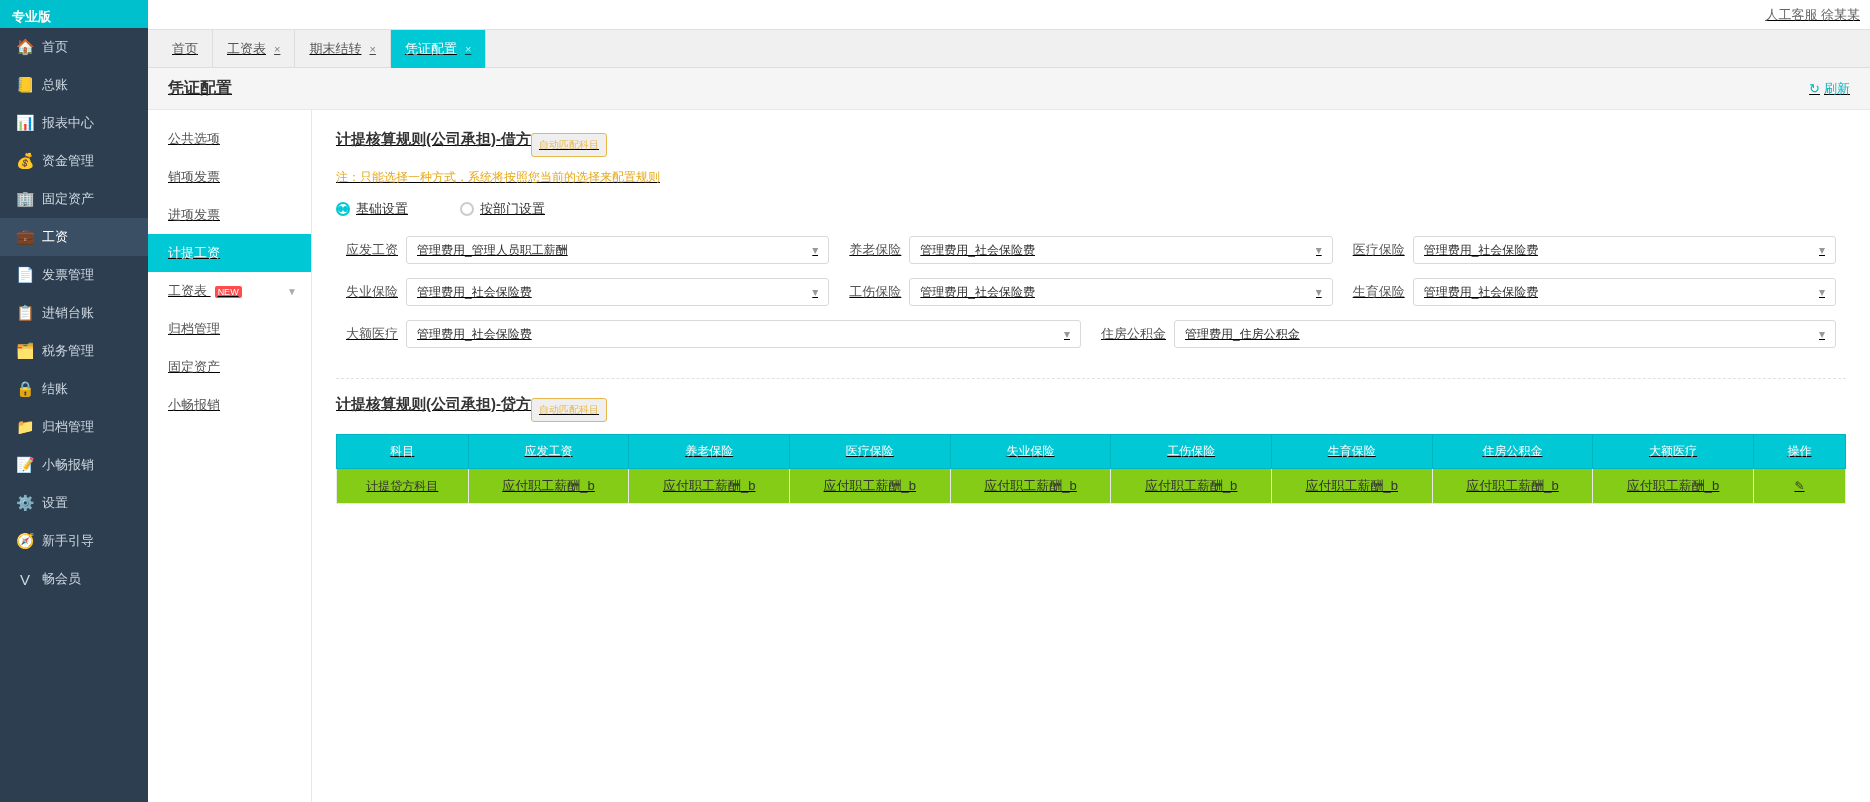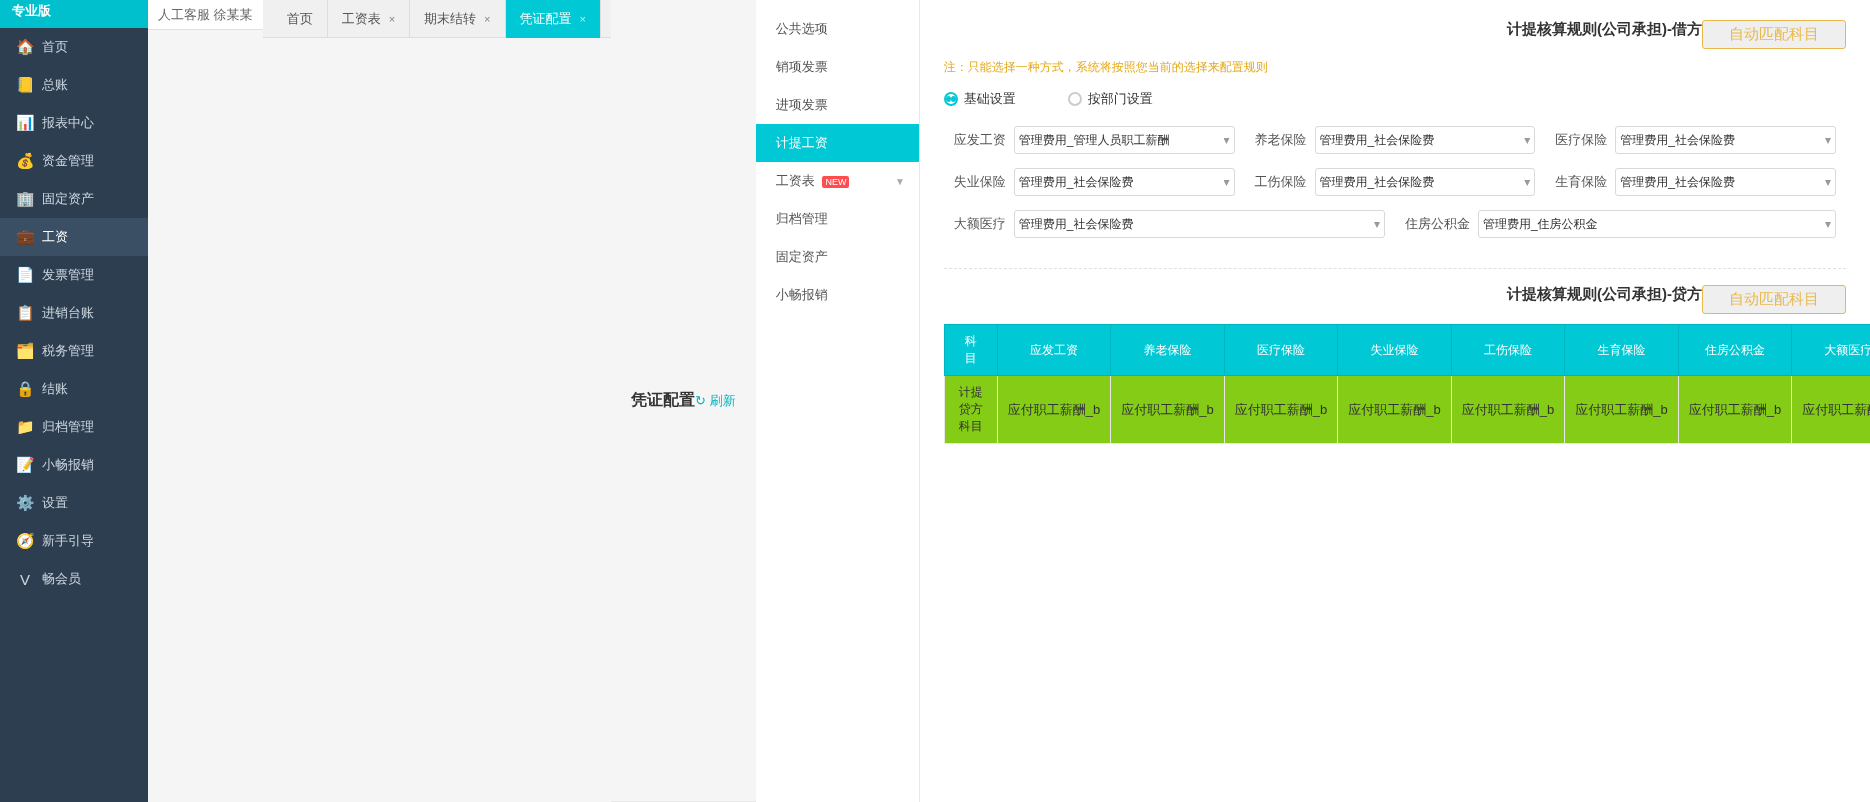--- a/index.html
+++ b/index.html
@@ -15,40 +15,41 @@
       height: 100%;
     }
     .sidebar-header {
       background: #00c0cd;
       padding: 8px 12px;
       color: white;
       font-size: 12px;
       font-weight: bold;
       height: 28px;
       display: flex;
-      align-items: flex-end;
+      align-items: flex-start;
     }
     .sidebar-item {
       display: flex;
       align-items: center;
       padding: 10px 16px;
       color: #cdd6df;
       cursor: pointer;
       gap: 8px;
       font-size: 13px;
     }
     .sidebar-item.active { background: #3a4f63; color: white; }
     .sidebar-icon { font-size: 15px; width: 18px; text-align: center; }
 
     
     .main {
       flex: 1;
       display: flex;
-      flex-direction: row;
+      flex-direction: column;
       overflow: hidden;
+      text-decoration: underline;
     }
 
     
     .topbar {
       height: 30px;
       background: #fff;
       border-bottom: 1px solid #e0e0e0;
       display: flex;
       align-items: center;
       padding: 0 10px;
@@ -241,21 +242,21 @@
       color: #555;
       font-size: 13px;
       white-space: nowrap;
       min-width: 52px;
     }
     .form-select {
       flex: 1;
       height: 28px;
       border: 1px solid #d9d9d9;
       border-radius: 3px;
-      padding: 0 4px;
+      padding: 0 10px;
       font-size: 12px;
       color: #333;
       background: #fff;
       display: flex;
       align-items: center;
       justify-content: space-between;
       cursor: pointer;
       overflow: hidden;
     }
     .form-select span {
@@ -269,30 +270,30 @@
       font-size: 10px;
       flex-shrink: 0;
       margin-left: 4px;
     }
 
     
     .auto-match-btn {
       display: inline-block;
       border: 1px solid #e8b84b;
       color: #e8b84b;
-      padding: 4px 26px;
+      padding: 4px 7px;
       border-radius: 3px;
       cursor: pointer;
-      font-size: 15px;
+      font-size: 10px;
       white-space: nowrap;
     }
     .section-header {
       display: flex;
       align-items: center;
-      justify-content: flex-end;
+      justify-content: flex-start;
       margin-bottom: 10px;
     }
 
     
     .data-table {
       width: 100%;
       border-collapse: collapse;
     }
     .data-table thead tr {
       background: #00c8d4;

